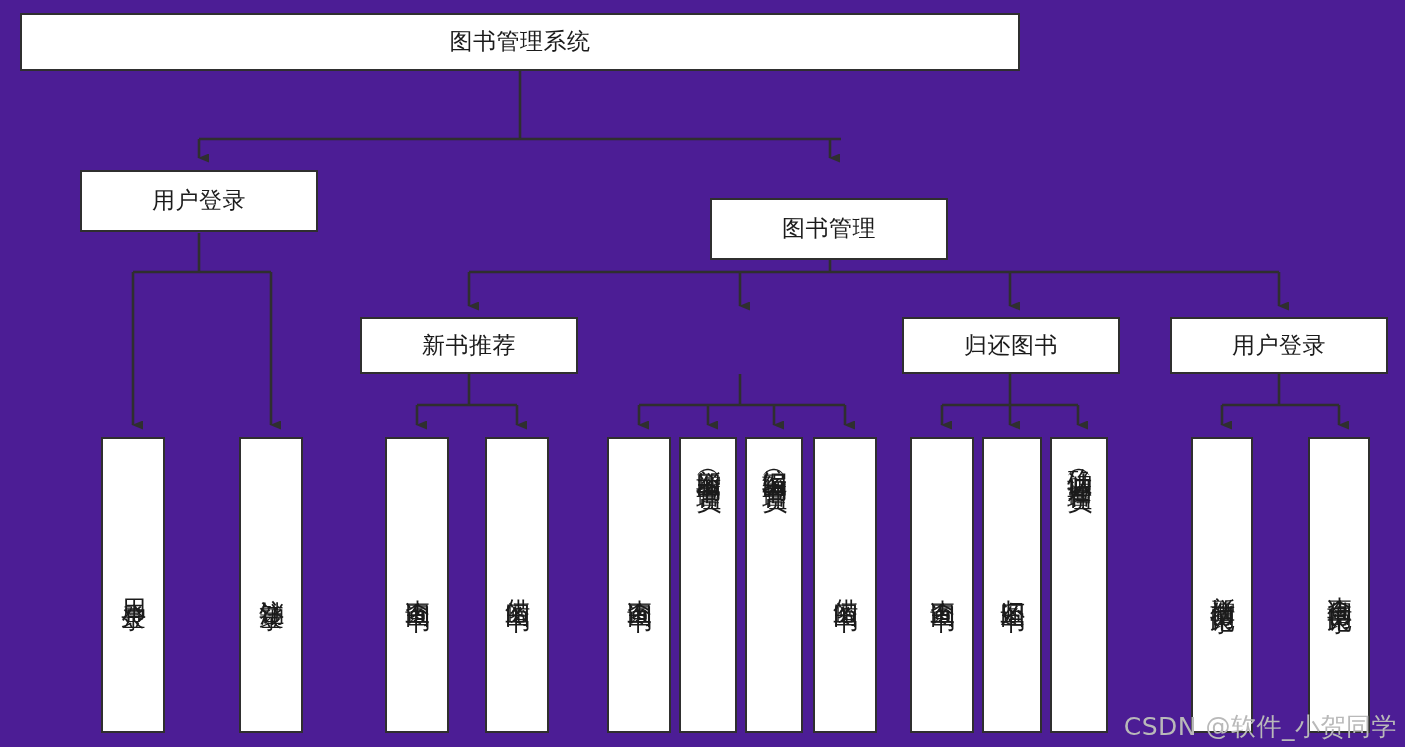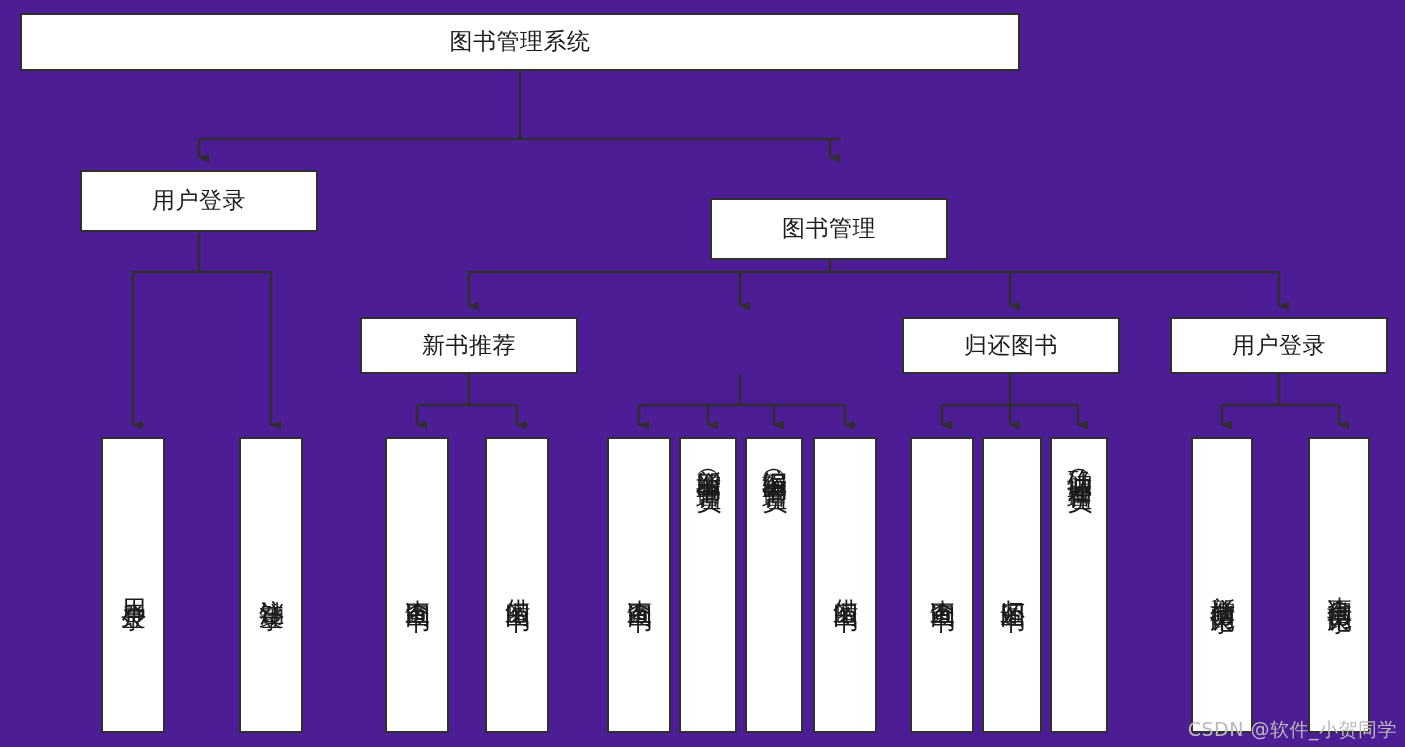--- a/index.html
+++ b/index.html
@@ -61,21 +61,21 @@
     white-space: nowrap;
   }
   .node.vert.centered {
     align-items: center;
     padding-top: 0;
   }
   #watermark {
     position: absolute;
     right: 8px;
     bottom: 4px;
-    font-size: 19px;
+    font-size: 25px;
     color: #b9b9b9;
     letter-spacing: 0.5px;
     white-space: nowrap;
     user-select: none;
     margin-left: 37px;
   }
 </style>
 </head>
 <body>
 

